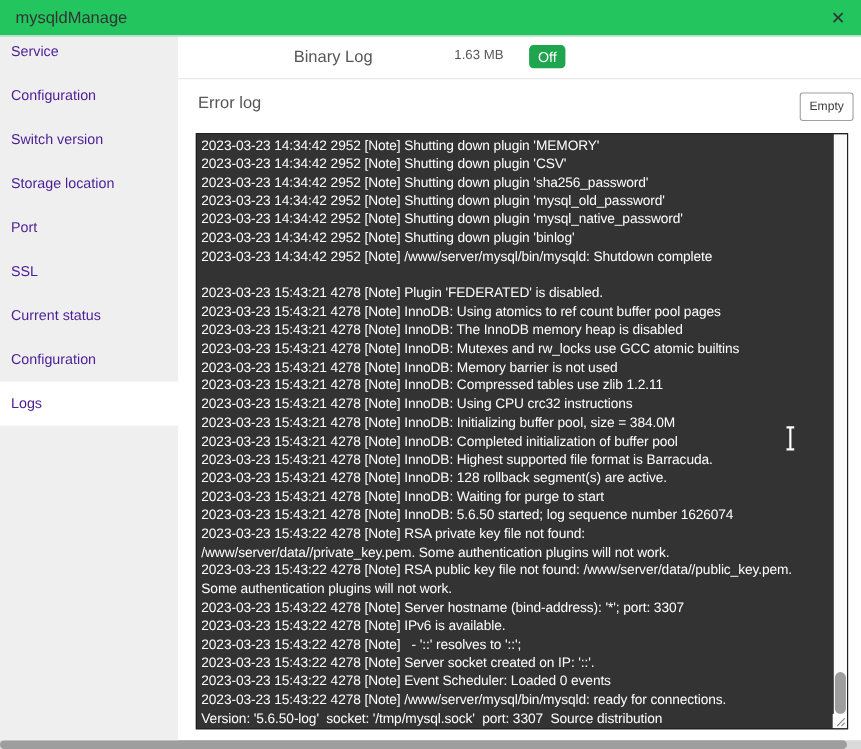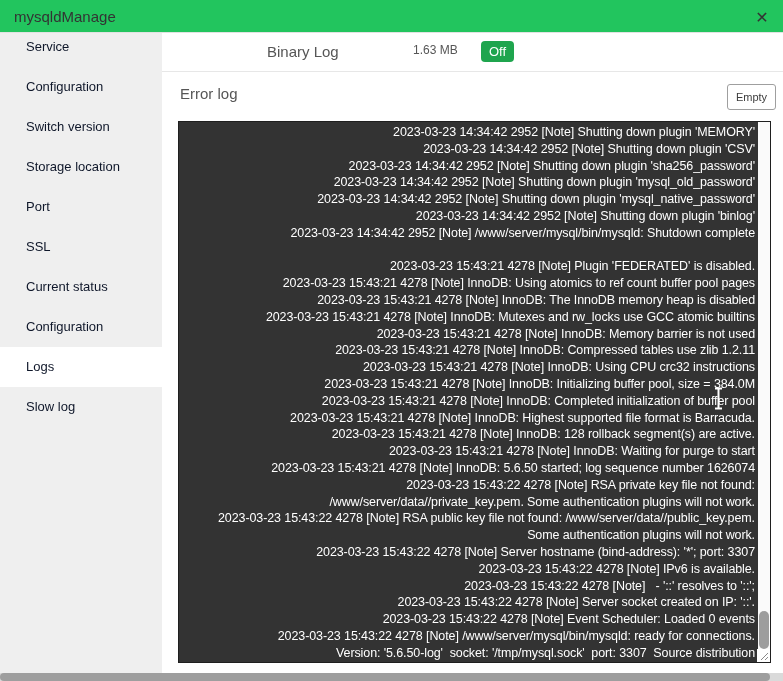--- a/index.html
+++ b/index.html
@@ -12,22 +12,22 @@
               background:#22c55e; border-bottom:1px solid #e2e2e2; z-index:5; }
   #titlebar .title { position:absolute; left:14px; top:8px; font-size:15px; color:#333; }
   #close-btn { position:absolute; right:8px; top:4px; width:26px; height:26px;
                display:flex; align-items:center; justify-content:center;
                font-size:16px; color:#333; cursor:pointer; }
 
   
   #sidebar { position:absolute; left:0; top:33px; width:162px; height:640px;
              background:#efefef; z-index:1; }
   #sidebar .list { margin-top:-6px; }
-  .side-item { height:40px; line-height:40px; padding-left:26px;
-               font-size:13px; color:#0f172a; cursor:pointer; }
+  .side-item { height:40px; line-height:40px; padding-left:10px;
+               font-size:13px; color:#4c1d95; cursor:pointer; }
   .side-item.selected { background:#ffffff; }
 
   
   #content { position:absolute; left:162px; top:33px; width:621px; height:640px;
              background:#fff; }
   #binary-row { position:absolute; left:0; top:0; width:621px; height:39px;
                 border-bottom:1px solid #e7e7e7; }
   #binary-row .bl-label { position:absolute; left:85px; top:10px; font-size:15px; color:#565656;margin-left:20px; }
   #binary-row .bl-size  { position:absolute; left:251px; top:10px; font-size:12px; color:#565656; }
   #status-badge { position:absolute; left:319px; top:8px; height:21px; padding:0 8px;
@@ -78,39 +78,38 @@
     <div class="list">
         <div class="side-item">Service</div>
         <div class="side-item">Configuration</div>
         <div class="side-item">Switch version</div>
         <div class="side-item">Storage location</div>
         <div class="side-item">Port</div>
         <div class="side-item">SSL</div>
         <div class="side-item">Current status</div>
         <div class="side-item">Configuration</div>
         <div class="side-item selected">Logs</div>
-        <div class="side-item">Slow log</div>
       </div>
   </div>
 
   <div id="content">
 
     <div id="binary-row">
       <span class="bl-label">Binary Log</span>
       <span class="bl-size">1.63 MB</span>
       <span id="status-badge" style="background: rgb(31, 165, 78);">Off</span>
     </div>
 
     <div id="errorlog-head">
       <span class="el-title">Error log</span>
       <button id="empty-btn">Empty</button>
     </div>
 
     <div id="logbox" style="background: rgb(51, 51, 51);">
-      <pre id="logtext" style="color: rgb(255, 255, 255); text-align: right;">2023-03-23 14:34:42 2952 [Note] Shutting down plugin 'MEMORY'
+      <pre id="logtext" style="color: rgb(255, 255, 255);">2023-03-23 14:34:42 2952 [Note] Shutting down plugin 'MEMORY'
 2023-03-23 14:34:42 2952 [Note] Shutting down plugin 'CSV'
 2023-03-23 14:34:42 2952 [Note] Shutting down plugin 'sha256_password'
 2023-03-23 14:34:42 2952 [Note] Shutting down plugin 'mysql_old_password'
 2023-03-23 14:34:42 2952 [Note] Shutting down plugin 'mysql_native_password'
 2023-03-23 14:34:42 2952 [Note] Shutting down plugin 'binlog'
 2023-03-23 14:34:42 2952 [Note] /www/server/mysql/bin/mysqld: Shutdown complete
 
 2023-03-23 15:43:21 4278 [Note] Plugin 'FEDERATED' is disabled.
 2023-03-23 15:43:21 4278 [Note] InnoDB: Using atomics to ref count buffer pool pages
 2023-03-23 15:43:21 4278 [Note] InnoDB: The InnoDB memory heap is disabled

